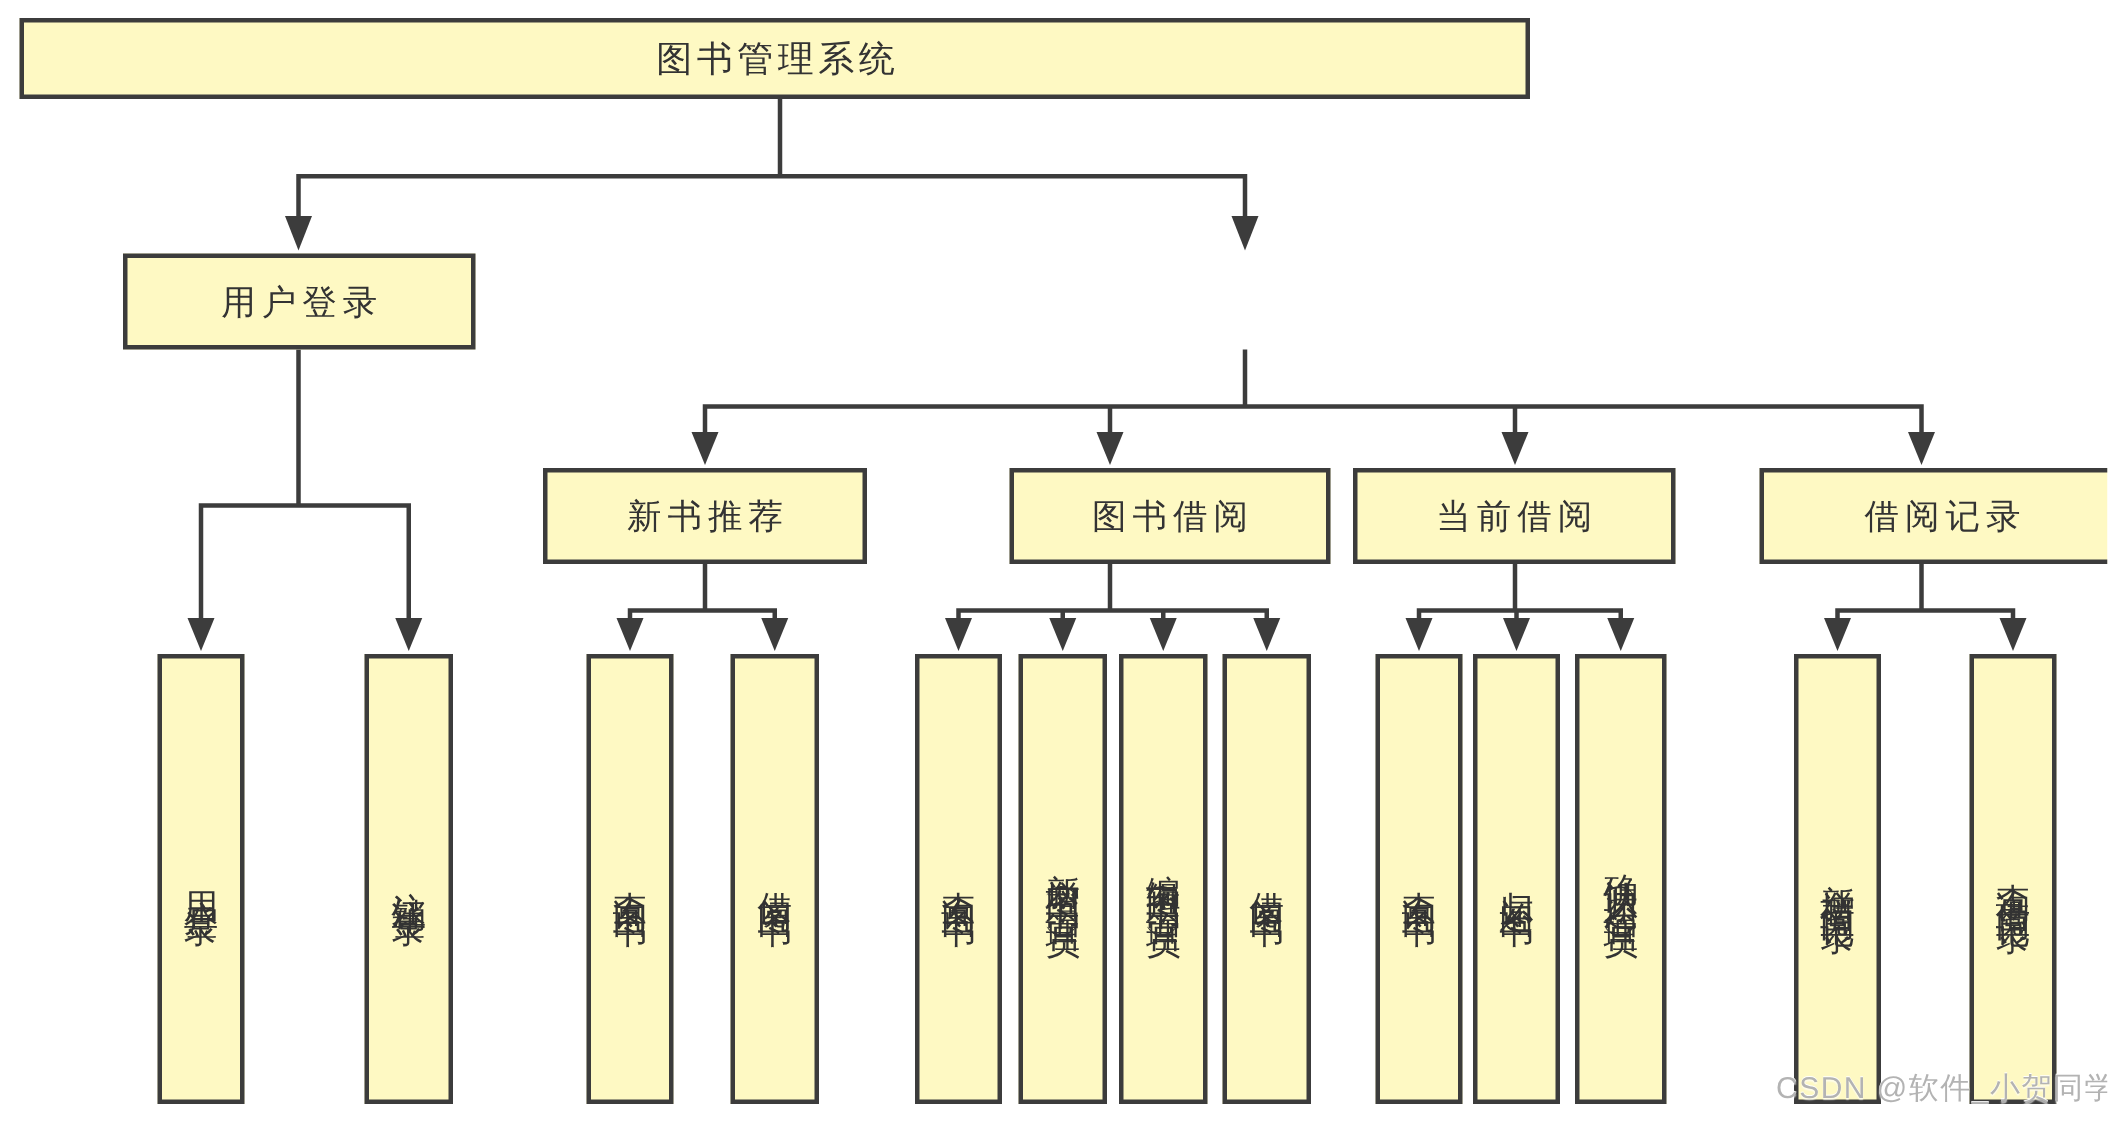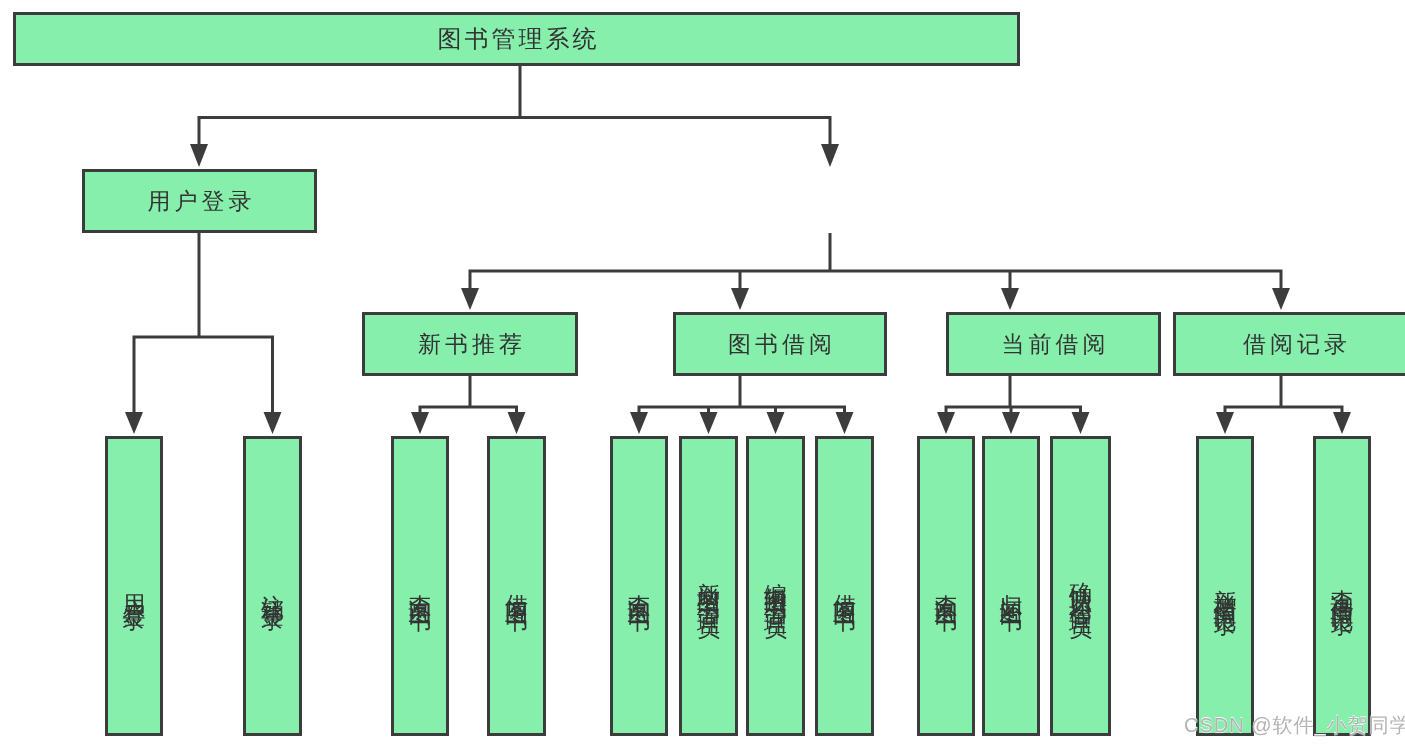--- a/index.html
+++ b/index.html
@@ -13,21 +13,21 @@
     color: #333333;
   }
   #connectors {
     position: absolute;
     left: 0; top: 0;
     width: 1405px; height: 747px;
   }
   .node {
     position: absolute;
     box-sizing: border-box;
-    background: #86efac;
+    background: #fef9c3;
     border: 3px solid #3c3c3c;
     display: flex;
     align-items: center;
     justify-content: center;
     font-size: 23px;
     letter-spacing: 4px;
     color: #333333;
     z-index: 2;
     white-space: nowrap;
     text-indent: 4px; 
@@ -123,21 +123,21 @@
       <polygon points="1333,412 1351,412 1342,434"></polygon>
     </g>
   </svg>
 
   <div class="node root-node" style="left:13px; top:12px; width:1007px; height:54px;">图书管理系统</div>
 
   <div class="node" style="left:82px; top:169px; width:235px; height:64px;">用户登录</div>
 
   <div class="node" style="left:362px; top:312px; width:216px; height:64px;">新书推荐</div>
   <div class="node" style="left:633px; top:312px; width:214px; height:64px;margin-left:40px;">图书借阅</div>
-  <div class="node" style="left:902px; top:312px; width:215px; height:64px;margin-left:44px;">当前借阅</div>
+  <div class="node" style="left:902px; top:312px; width:215px; height:64px;">当前借阅</div>
   <div class="node" style="left:1173px; top:312px; width:244px; height:64px;">借阅记录</div>
 
   <div class="node leaf" style="left:105px; top:436px; width:58px; height:300px;">用户登录</div>
   <div class="node leaf" style="left:243px; top:436px; width:59px; height:300px;">注销登录</div>
 
   <div class="node leaf" style="left:391px; top:436px; width:58px; height:300px;">查询图书</div>
   <div class="node leaf" style="left:487px; top:436px; width:59px; height:300px;">借阅图书</div>
 
   <div class="node leaf" style="left:610px; top:436px; width:58px; height:300px;">查询图书</div>
   <div class="node leaf" style="left:679px; top:436px; width:59px; height:300px;">新增图书（管理员）</div>

